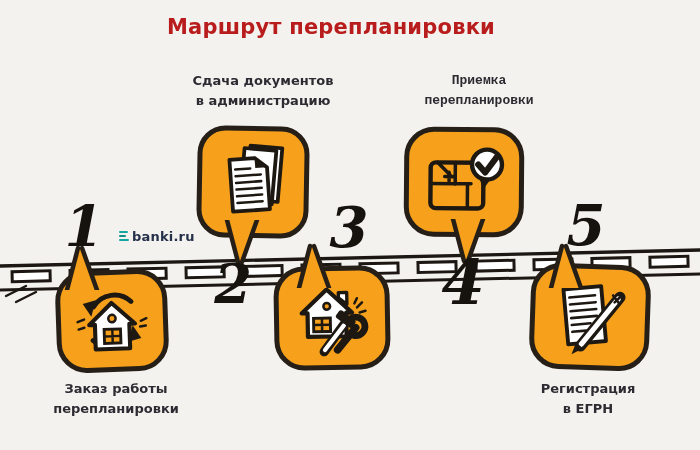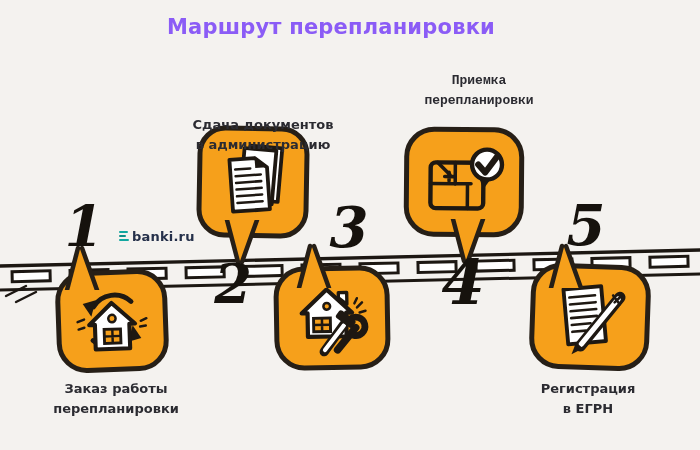--- a/index.html
+++ b/index.html
@@ -1,19 +1,19 @@
 <!DOCTYPE html>
 <html><head>
 <meta charset="utf-8">
 <style>
   html,body{margin:0;padding:0;background:#e9e7e4;}
   .stage{position:relative;width:700px;height:450px;background:#f4f2ef;overflow:hidden;
          font-family:"DejaVu Sans",sans-serif;margin:0 auto;}
   .title{position:absolute;top:15px;left:0;width:662px;text-align:center;
-         font-size:21px;font-weight:700;color:#8b5cf6;letter-spacing:.2px;}
+         font-size:21px;font-weight:700;color:#b91c1c;letter-spacing:.2px;}
   .step-label{position:absolute;transform:translateX(-50%);text-align:center;
          font-size:13px;font-weight:700;color:#2b2b31;line-height:1.55;
          white-space:pre-line;z-index:6;width:230px;}
   .step-num{position:absolute;transform:translateX(-50%);z-index:5;
          font-family:"DejaVu Serif",serif;font-style:italic;font-weight:700;
          color:#16120d;line-height:1;}
   .road{position:absolute;left:0;top:238px;width:700px;height:70px;z-index:1;}
   .bubble{position:absolute;box-sizing:border-box;background:#F6A01B;
          border:5px solid #261f17;display:flex;align-items:center;justify-content:center;z-index:2;}
   .tail{position:absolute;z-index:3;}
@@ -194,21 +194,21 @@
       <path d="M40 84 L84 26" stroke="#1e1812" stroke-width="13" stroke-linecap="round"></path>
       <path d="M41 82 L82 28" stroke="#ffffff" stroke-width="6" stroke-linecap="round"></path>
       <polygon points="30,94 43,87 35,80" fill="#1e1812"></polygon>
       <g stroke="#1e1812" stroke-width="3" stroke-linecap="round">
         <path d="M76 24 L84 34"></path>
           <path d="M78 32 L85 25"></path>
       </g>
     </svg>
   </div>
 
-  <div class="step-label" style="left:263px;top:71px;margin-top:44px;">Сдача документов
+  <div class="step-label" style="left:263px;top:71px;">Сдача документов
 в администрацию</div>
   <div class="step-label" style="left:479px;top:71px;font-family:Liberation Mono, monospace;">Приемка
 перепланировки</div>
   <div class="step-label" style="left:116px;top:379px;">Заказ работы
 перепланировки</div>
   <div class="step-label" style="left:588px;top:379px;">Регистрация
 в ЕГРН</div>
 
 </div>
 

